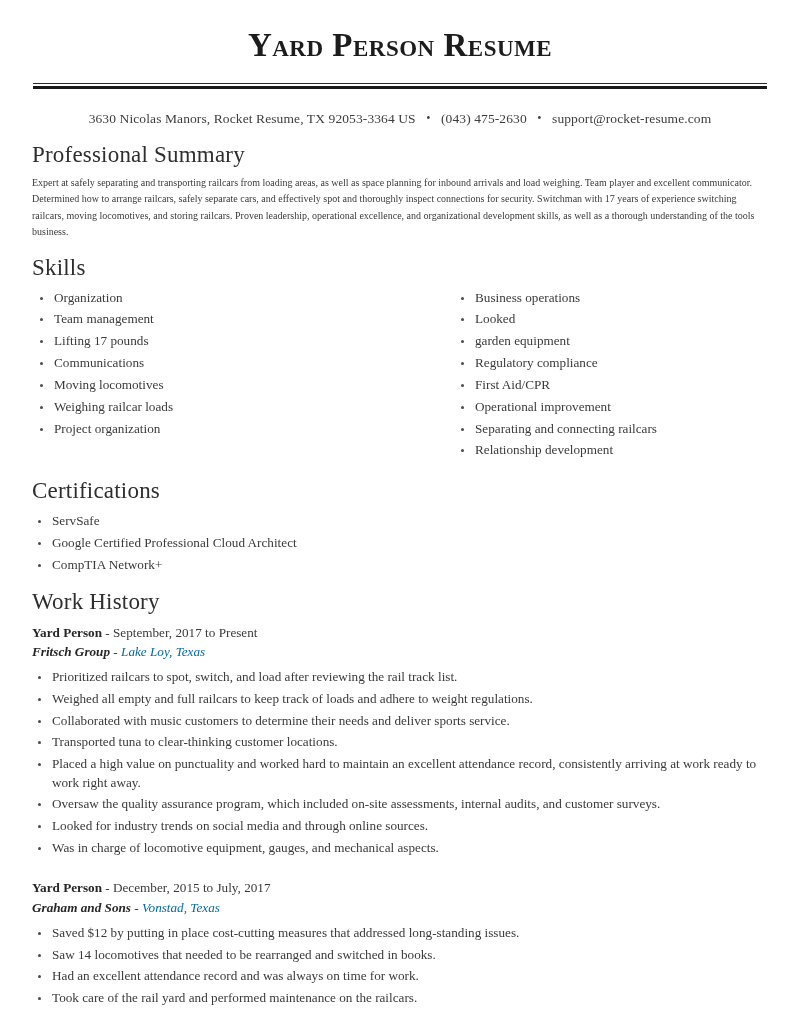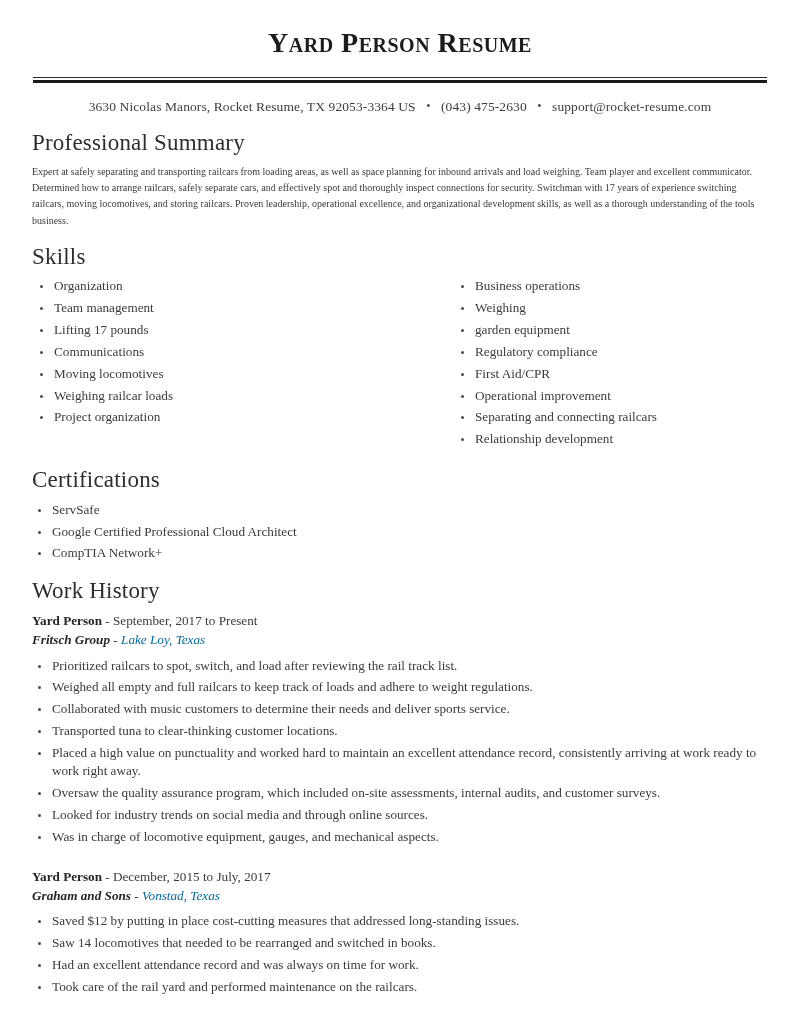--- a/index.html
+++ b/index.html
@@ -19,21 +19,21 @@
     height: 1035px;
     box-sizing: border-box;
     padding: 0 30px;
     position: relative;
   }
 
   
   .doc-title {
     text-align: center;
     font-weight: bold;
-    font-size: 28px;
+    font-size: 33px;
     line-height: 1.05;
     letter-spacing: 0.5px;
     color: #1c1c1c;
     font-variant: small-caps;
     margin: 28px 0 0 0;
     padding: 0;
   }
   .rule-wrap {
     margin-top: 20px;
     padding: 0 3px;
@@ -47,21 +47,21 @@
     background: #ffffff;
   }
   .rule-thick {
     height: 3px;
     background: #1a1a1a;
   }
   .contact {
     text-align: center;
     font-size: 13.5px;
     color: #3d3d3d;
-    margin-top: 16px;
+    margin-top: 22px;
     letter-spacing: 0.1px;
   }
   .contact .sep {
     padding: 0 7px;
     font-size: 12px;
     position: relative;
     top: -1px;
   }
 
   
@@ -195,21 +195,21 @@
           <li>Lifting 17 pounds</li>
           <li>Communications</li>
           <li>Moving locomotives</li>
           <li>Weighing railcar loads</li>
           <li>Project organization</li>
         </ul>
       </div>
       <div class="col right">
         <ul class="bullets">
           <li>Business operations</li>
-          <li>Weighing</li>
+          <li>Looked</li>
           <li>garden equipment</li>
           <li>Regulatory compliance</li>
           <li>First Aid/CPR</li>
           <li>Operational improvement</li>
           <li>Separating and connecting railcars</li>
           <li>Relationship development</li>
         </ul>
       </div>
     </div>
   </div>

